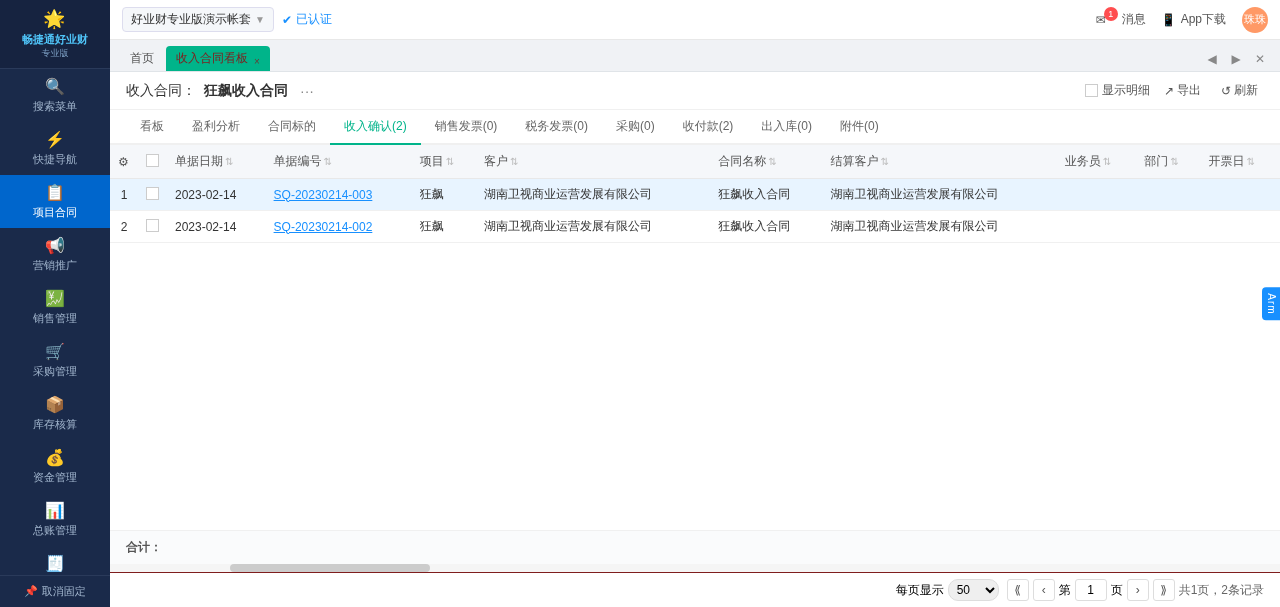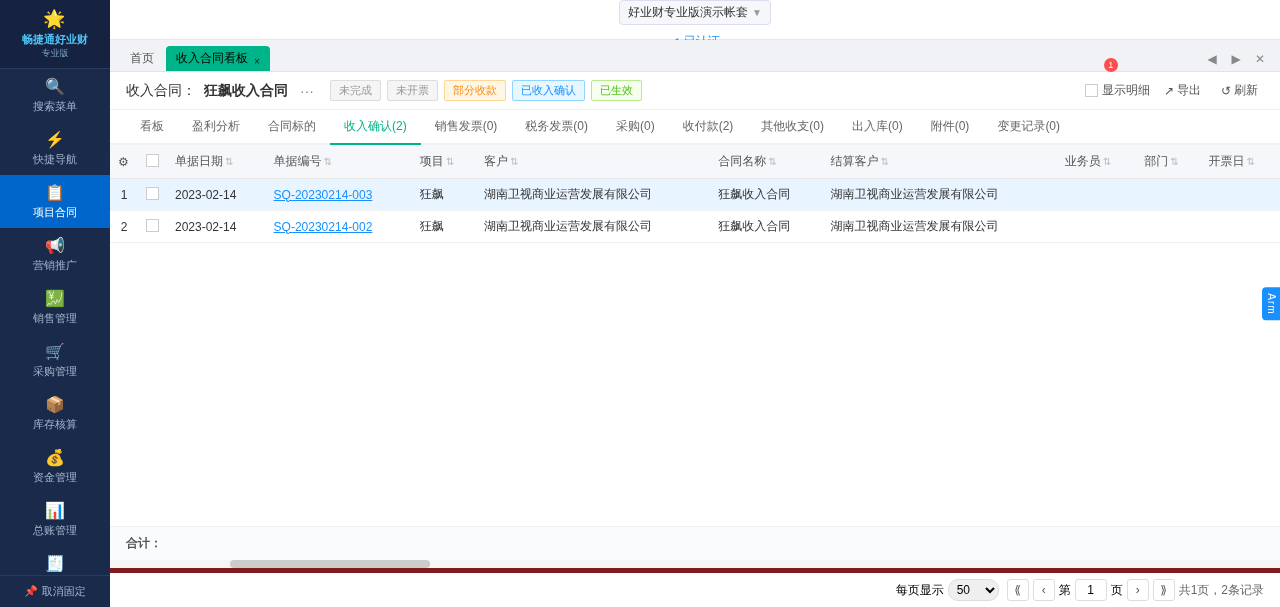--- a/index.html
+++ b/index.html
@@ -15,32 +15,32 @@
     .sidebar-item .icon { font-size: 16px; }
     .sidebar-scroll { flex: 1; overflow-y: auto; overflow-x: hidden; }
     .sidebar-scroll::-webkit-scrollbar { width: 0; }
     .sidebar-bottom { border-top: 1px solid #2a3a5a; }
     .sidebar-pin { display: flex; align-items: center; justify-content: center; padding: 8px 4px; color: #a0b4cc; font-size: 11px; cursor: pointer; gap: 4px; }
 
     
     .main { flex: 1; display: flex; flex-direction: column; height: 100%; overflow: hidden; }
 
     
-    .topbar { background: #fff; display: flex; align-items: center; padding: 0 12px; height: 40px; border-bottom: 1px solid #e8e8e8; gap: 8px; flex-shrink: 0; flex-direction: column; }
+    .topbar { background: #fff; display: flex; align-items: center; padding: 0 12px; height: 40px; border-bottom: 1px solid #e8e8e8; gap: 8px; flex-shrink: 0; }
     .topbar-company { display: flex; align-items: center; gap: 4px; background: #f5f7fa; border: 1px solid #dde; border-radius: 4px; padding: 3px 8px; font-size: 12px; color: #333; cursor: pointer; }
     .topbar-cert { display: flex; align-items: center; gap: 4px; color: #1890ff; font-size: 12px; }
     .topbar-right { margin-left: auto; display: flex; align-items: center; gap: 16px; }
     .topbar-action { display: flex; align-items: center; gap: 4px; cursor: pointer; color: #555; font-size: 12px; }
     .badge { background: #ff4d4f; color: #fff; border-radius: 50%; width: 14px; height: 14px; font-size: 9px; display: flex; align-items: center; justify-content: center; position: relative; top: -6px; left: -6px; margin-right: -6px; }
     .avatar { width: 26px; height: 26px; border-radius: 50%; background: #ff9966; display: flex; align-items: center; justify-content: center; color: #fff; font-size: 11px; }
 
     
     .tabsbar { background: #f0f2f5; display: flex; align-items: center; padding: 6px 12px 0; gap: 4px; flex-shrink: 0; border-bottom: 1px solid #e0e4e8; }
     .tab-home { color: #555; font-size: 12px; padding: 4px 8px; cursor: pointer; }
-    .tab-item { display: flex; align-items: flex-end; gap: 6px; background: #00b48a; color: #000000; border-radius: 4px 4px 0 0; padding: 4px 10px; font-size: 12px; cursor: pointer; }
+    .tab-item { display: flex; align-items: flex-end; gap: 6px; background: #00b48a; color: #7f1d1d; border-radius: 4px 4px 0 0; padding: 4px 10px; font-size: 12px; cursor: pointer; }
     .tab-item .tab-close { cursor: pointer; opacity: 0.8; font-size: 10px; }
 
     
     .win-controls { margin-left: auto; display: flex; align-items: center; gap: 8px; }
     .win-btn { width: 16px; height: 16px; display: flex; align-items: center; justify-content: center; cursor: pointer; color: #888; font-size: 12px; }
 
     
     .content { flex: 1; background: #fff; display: flex; flex-direction: column; overflow: hidden; padding: 0; }
 
     
@@ -72,21 +72,21 @@
     .checkbox-cell { width: 28px; text-align: center; }
     .settings-cell { width: 28px; text-align: center; color: #888; cursor: pointer; }
 
     
     .table-footer { display: flex; align-items: flex-start; padding: 8px 16px; border-top: 1px solid #f0f0f0; background: #fafbfc; font-size: 12px; color: #555; flex-shrink: 0; }
     .total-label { color: #555; font-weight: bold; }
     .scrollbar-area { height: 8px; background: #f5f5f5; }
     .scrollbar-thumb { height: 8px; width: 200px; background: #ccc; border-radius: 4px; margin-left: 120px; }
 
     
-    .pagination { display: flex; align-items: center; justify-content: flex-end; padding: 6px 16px; background: #fff; border-top: 5px solid #7f1d1d; gap: 8px; font-size: 12px; flex-shrink: 0; }
+    .pagination { display: flex; align-items: center; justify-content: flex-end; padding: 6px 16px; background: #fff; border-top: 1px solid #7f1d1d; gap: 8px; font-size: 12px; flex-shrink: 0; }
     .page-per { display: flex; align-items: center; gap: 4px; }
     .page-select { border: 1px solid #ddd; border-radius: 10px; padding: 2px 4px; font-size: 12px; cursor: pointer; }
     .page-nav { display: flex; align-items: center; gap: 4px; }
     .page-btn { width: 22px; height: 22px; display: flex; align-items: center; justify-content: center; cursor: pointer; color: #555; border: 1px solid #ddd; border-radius: 3px; background: #fff; font-size: 12px; }
     .page-input { width: 32px; height: 22px; border: 1px solid #ddd; border-radius: 3px; text-align: center; font-size: 12px; }
     .page-info { color: #666; }
 
     .checkbox { width: 13px; height: 13px; border: 1px solid #ccc; background: #fff; display: inline-block; cursor: pointer; }
 
     .show-detail-label { display: flex; align-items: center; gap: 4px; font-size: 12px; color: #555; }
@@ -194,27 +194,20 @@
       <div class="win-btn">✕</div>
     </div>
   </div>
 
   <div class="content">
 
     <div class="contract-header">
       <span style="color:#333;font-size:14px;">收入合同：</span>
       <span style="color:#333;font-size:14px;font-weight:bold;">狂飙收入合同</span>
       <span class="contract-menu">···</span>
-      <div class="status-tags" id="status-tags-container">
-          <span class="status-tag grey">未完成</span>
-          <span class="status-tag grey">未开票</span>
-          <span class="status-tag orange">部分收款</span>
-          <span class="status-tag active">已收入确认</span>
-          <span class="status-tag green">已生效</span>
-        </div>
       <div class="contract-actions">
         <div class="show-detail-label">
           <span class="show-detail-cb"></span>
           <span>显示明细</span>
         </div>
         <div class="contract-action-btn">
           <span>↗</span>
           <span>导出</span>
         </div>
         <div class="contract-action-btn">
@@ -226,24 +219,22 @@
 
     <div class="subtabs" id="subtabs-container">
         <div class="subtab">看板</div>
         <div class="subtab">盈利分析</div>
         <div class="subtab">合同标的</div>
         <div class="subtab active">收入确认(2)</div>
         <div class="subtab">销售发票(0)</div>
         <div class="subtab">税务发票(0)</div>
         <div class="subtab">采购(0)</div>
         <div class="subtab">收付款(2)</div>
-        <div class="subtab">其他收支(0)</div>
         <div class="subtab">出入库(0)</div>
         <div class="subtab">附件(0)</div>
-        <div class="subtab">变更记录(0)</div>
       </div>
 
     <div class="table-area">
       <table class="data-table">
         <thead>
           <tr>
             <th class="settings-cell">⚙</th>
             <th class="checkbox-cell"><span class="checkbox"></span></th>
             <th><span>单据日期</span><span class="sort-icon">⇅</span></th>
             <th><span>单据编号</span><span class="sort-icon">⇅</span></th>

